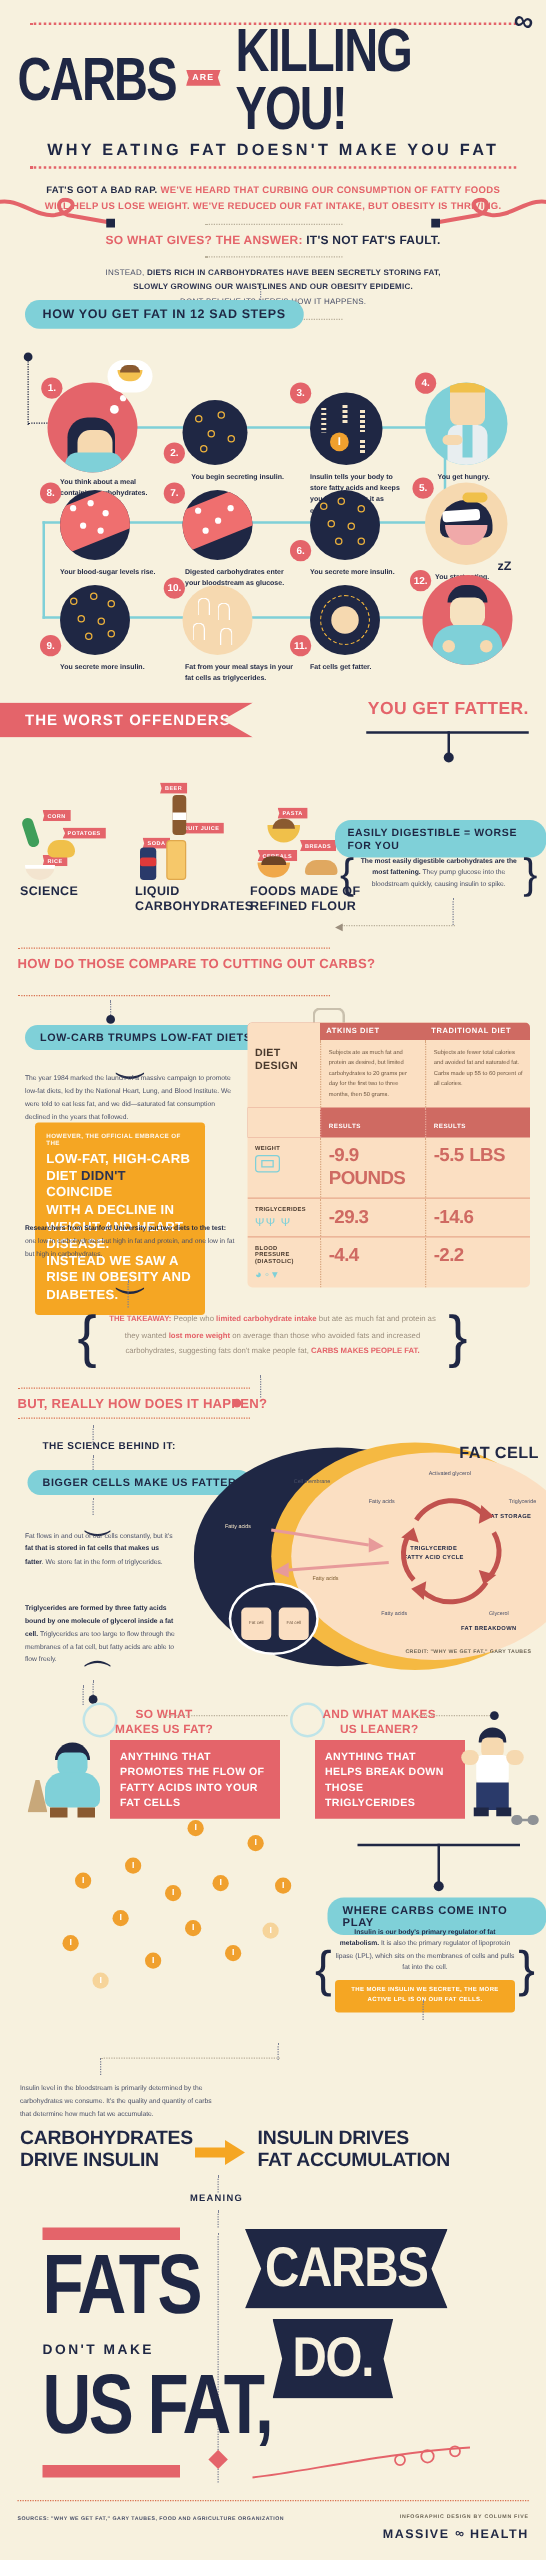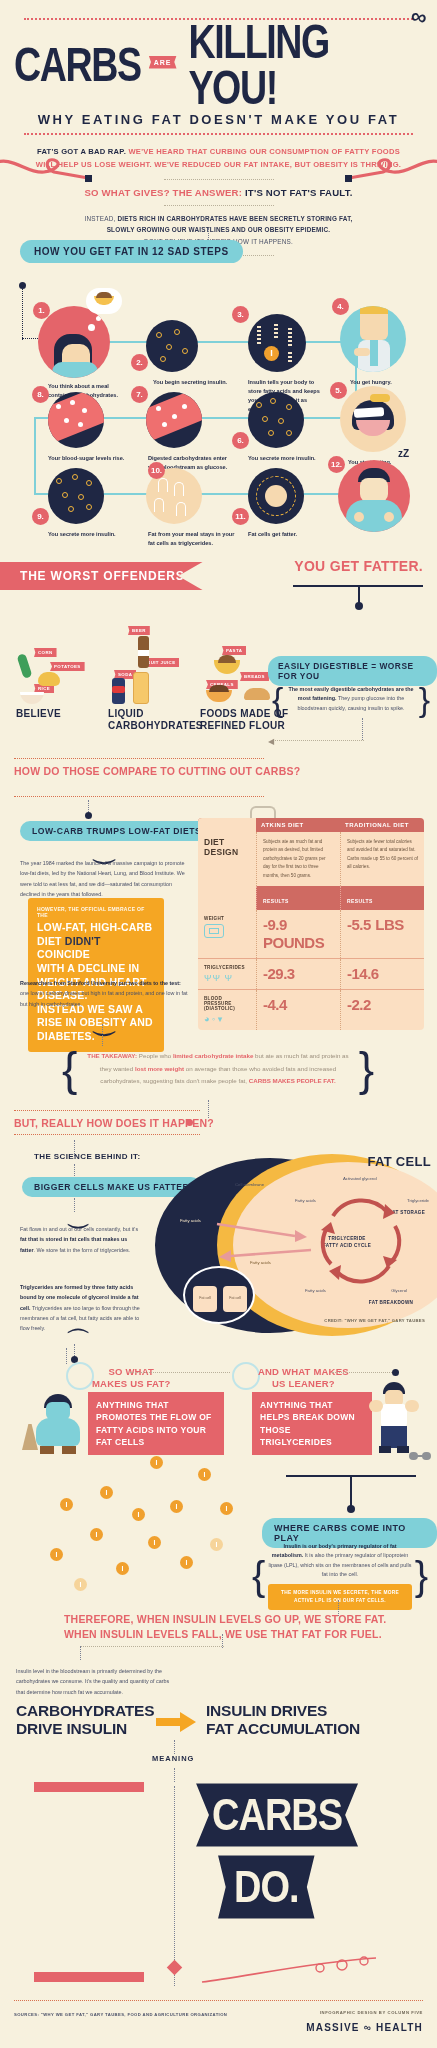--- a/index.html
+++ b/index.html
@@ -342,21 +342,21 @@
     </div>
     <div class="num" style="left:32px; top:226px;">9.</div>
     <div class="cap" style="left:48px; top:248px;">You secrete more insulin.</div>
 
     <div class="circ" style="left:146px; top:186px; width:56px; height:56px; background:#f6d9b0; overflow:hidden;">
       <div style="position:absolute; left:12px; top:10px; width:10px; height:14px; border:1.5px solid #fff; border-radius:5px 5px 0 0; border-bottom:none;"></div>
       <div style="position:absolute; left:28px; top:14px; width:10px; height:14px; border:1.5px solid #fff; border-radius:5px 5px 0 0; border-bottom:none;"></div>
       <div style="position:absolute; left:8px; top:30px; width:10px; height:14px; border:1.5px solid #fff; border-radius:5px 5px 0 0; border-bottom:none;"></div>
       <div style="position:absolute; left:30px; top:34px; width:10px; height:14px; border:1.5px solid #fff; border-radius:5px 5px 0 0; border-bottom:none;"></div>
     </div>
-    <div class="num" style="left:148px; top:180px;">10.</div>
+    <div class="num" style="left:131px; top:180px;">10.</div>
     <div class="cap" style="left:148px; top:248px; width:88px;">Fat from your meal stays in your fat cells as triglycerides.</div>
 
     <div class="circ" style="left:248px; top:186px; width:56px; height:56px; background:#1f2744;">
       <div style="position:absolute; left:8px; top:8px; width:40px; height:40px; border-radius:50%; border:1px dashed #f0b43c;"></div>
       <div style="position:absolute; left:17px; top:17px; width:22px; height:22px; border-radius:50%; background:#f6d9b0;"></div>
     </div>
     <div class="num" style="left:232px; top:226px;">11.</div>
     <div class="cap" style="left:248px; top:248px;">Fat cells get fatter.</div>
 
     <div class="circ" style="left:338px; top:178px; width:72px; height:72px; background:#e4646a; overflow:hidden;">
@@ -380,21 +380,21 @@
   </div>
 
   <div style="position:absolute; left:0; top:600px; width:437px; height:110px;">
 
     <div class="offender-label" style="left:34px; top:48px;">CORN</div>
     <div class="offender-label" style="left:50px; top:62px;">POTATOES</div>
     <div class="offender-label" style="left:34px; top:84px;">RICE</div>
     <div style="position:absolute; left:20px; top:54px; width:9px; height:24px; background:#3f9e5a; border-radius:5px; transform:rotate(-18deg);"></div>
     <div style="position:absolute; left:38px; top:72px; width:22px; height:14px; background:#f0c04a; border-radius:11px 11px 6px 6px;"></div>
     <div style="position:absolute; left:20px; top:92px; width:24px; height:12px; background:#f3e4cf; border-radius:0 0 12px 12px; border-top:3px solid #fff;"></div>
-    <div class="offender-title" style="position:absolute; left:16px; top:108px; width:90px;">BELIEVE</div>
+    <div class="offender-title" style="position:absolute; left:16px; top:108px; width:90px;">SCIENCE</div>
 
     <div class="offender-label" style="left:128px; top:26px;">BEER</div>
     <div class="offender-label" style="left:114px; top:70px;">SODA</div>
     <div class="offender-label" style="left:140px; top:58px;">FRUIT JUICE</div>
     <div style="position:absolute; left:138px; top:36px; width:11px; height:32px; background:#8a5a30; border-radius:3px;">
       <div style="position:absolute; left:0; top:14px; width:11px; height:6px; background:#fff;"></div>
     </div>
     <div style="position:absolute; left:112px; top:78px; width:13px; height:26px; background:#2a3a6a; border-radius:3px;">
       <div style="position:absolute; left:0; top:8px; width:13px; height:7px; background:#e03a3a; border-radius:2px;"></div>
     </div>
@@ -656,24 +656,20 @@
     <div style="position:absolute; left:200px; top:50px; width:13px; height:13px; border-radius:50%; background:#f0a02e; color:#fff; font-size:7px; font-weight:bold; text-align:center; line-height:13px;">I</div>
     <div style="position:absolute; left:70px; top:76px; width:13px; height:13px; border-radius:50%; background:#f0a02e; color:#fff; font-size:7px; font-weight:bold; text-align:center; line-height:13px;">I</div>
     <div style="position:absolute; left:128px; top:84px; width:13px; height:13px; border-radius:50%; background:#f0a02e; color:#fff; font-size:7px; font-weight:bold; text-align:center; line-height:13px;">I</div>
     <div style="position:absolute; left:30px; top:96px; width:13px; height:13px; border-radius:50%; background:#f0a02e; color:#fff; font-size:7px; font-weight:bold; text-align:center; line-height:13px;">I</div>
     <div style="position:absolute; left:96px; top:110px; width:13px; height:13px; border-radius:50%; background:#f0a02e; color:#fff; font-size:7px; font-weight:bold; text-align:center; line-height:13px;">I</div>
     <div style="position:absolute; left:160px; top:104px; width:13px; height:13px; border-radius:50%; background:#f0a02e; color:#fff; font-size:7px; font-weight:bold; text-align:center; line-height:13px;">I</div>
     <div style="position:absolute; left:190px; top:86px; width:13px; height:13px; border-radius:50%; background:#f6d49a; color:#fff; font-size:7px; font-weight:bold; text-align:center; line-height:13px;">I</div>
     <div style="position:absolute; left:54px; top:126px; width:13px; height:13px; border-radius:50%; background:#f6d49a; color:#fff; font-size:7px; font-weight:bold; text-align:center; line-height:13px;">I</div>
   </div>
 
-  <div class="therefore" style="position:absolute; left:64px; top:1612px;">
-    <div>THEREFORE, WHEN INSULIN LEVELS GO UP, WE STORE FAT.</div>
-    <div>WHEN INSULIN LEVELS FALL, WE USE THAT FAT FOR FUEL.</div>
-  </div>
   <div style="position:absolute; left:80px; top:1646px; width:144px;" class="dotted-h-grey"></div>
   <div style="position:absolute; left:222px; top:1634px; height:14px;" class="dotted-v"></div>
   <div style="position:absolute; left:80px; top:1646px; height:14px;" class="dotted-v"></div>
 
   <div class="body-sm" style="position:absolute; left:16px; top:1666px; width:160px;">Insulin level in the bloodstream is primarily determined by the carbohydrates we consume. It's the quality and quantity of carbs that determine how much fat we accumulate.</div>
   <div class="concl" style="position:absolute; left:16px; top:1702px; width:150px;">
     <div>CARBOHYDRATES</div>
     <div>DRIVE INSULIN</div>
   </div>
   <svg style="position:absolute; left:156px; top:1712px; width:40px; height:20px;" viewBox="0 0 40 20">
@@ -683,20 +679,25 @@
     <div>INSULIN DRIVES</div>
     <div>FAT ACCUMULATION</div>
   </div>
   <div style="position:absolute; left:174px; top:1740px; height:14px;" class="dotted-v"></div>
   <div class="meaning" style="position:absolute; left:152px; top:1754px;">MEANING</div>
   <div style="position:absolute; left:174px; top:1768px; height:14px;" class="dotted-v"></div>
 
   <div style="position:absolute; left:174px; top:1786px; height:200px;" class="dotted-v"></div>
   <div style="position:absolute; left:169px; top:1962px; width:11px; height:11px; background:#e4646a; transform:rotate(45deg);"></div>
 
+  <div style="position:absolute; left:34px; top:1800px;">
+    <div class="fats-word">FATS</div>
+    <div class="dontmake" style="margin-top:30px;">DON'T MAKE</div>
+    <div class="fats-word" style="margin-top:10px;">US FAT,</div>
+  </div>
   <div style="position:absolute; left:34px; top:1972px; width:110px; height:10px; background:#e4646a;"></div>
   <div style="position:absolute; left:34px; top:1782px; width:110px; height:10px; background:#e4646a;"></div>
 
   <div style="position:absolute; left:196px; top:1788px;">
     <div class="banner-carbs">CARBS</div>
     <div class="banner-carbs" style="margin-top:18px; margin-left:22px;">DO.</div>
   </div>
   <svg style="position:absolute; left:200px; top:1956px; width:180px; height:36px;" viewBox="0 0 180 36">
     <path d="M2 26 C40 22 110 6 176 2" stroke="#e4646a" stroke-width="1.6" fill="none"></path>
     <circle cx="120" cy="12" r="4" stroke="#e4646a" stroke-width="1.4" fill="none"></circle>

